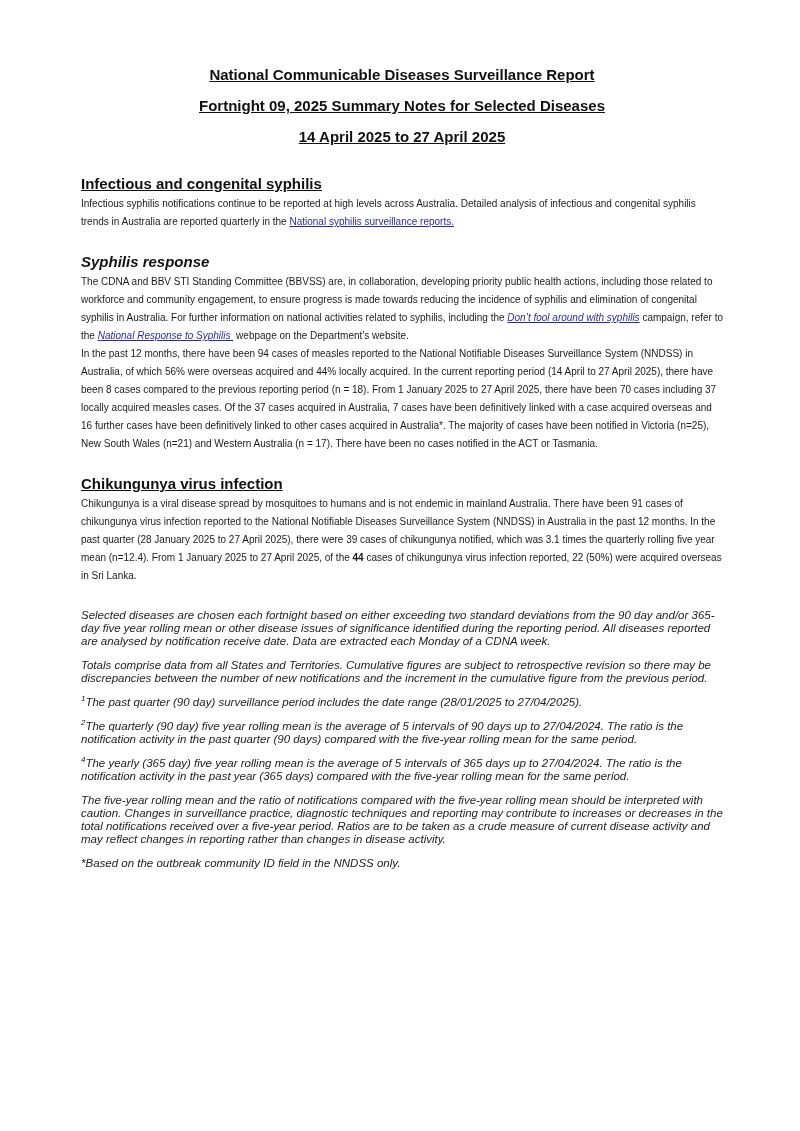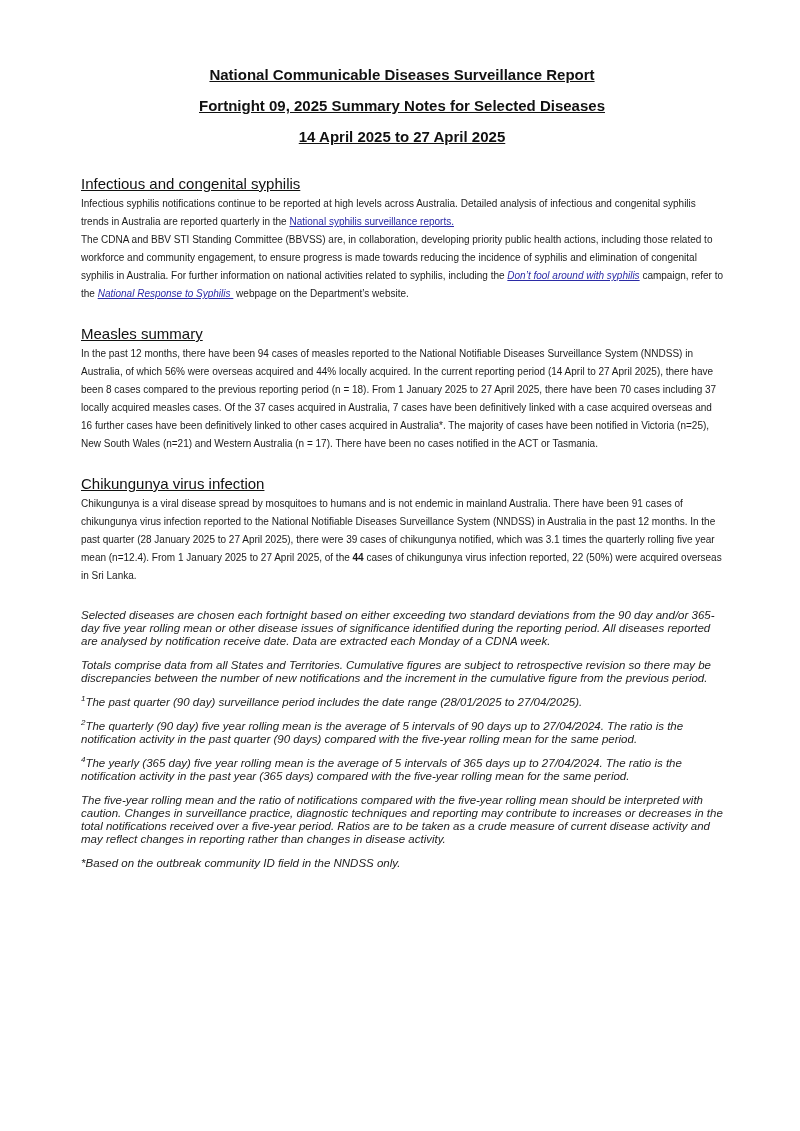--- a/index.html
+++ b/index.html
@@ -23,21 +23,21 @@
     font-size: 15px;
     font-weight: bold;
     text-decoration: underline;
     margin-bottom: 14px;
     color: #111111;
   }
   .title-line:last-child { margin-bottom: 0; }
 
   h2.section-heading {
     font-size: 15px;
-    font-weight: normal;
+    font-weight: bold;
     color: #111111;
     margin: 22px 0 3px 0;
   }
   h2.underlined { text-decoration: underline; }
   h2.italic { font-style: italic; }
   .first-section h2 { margin-top: 0; }
 
   p.body-para {
     font-size: 10px;
     line-height: 18px;
@@ -83,25 +83,25 @@
     <div class="title-line">Fortnight 09, 2025 Summary Notes for Selected Diseases</div>
     <div class="title-line">14 April 2025 to 27 April 2025</div>
   </header>
 
   <section class="first-section">
     <h2 class="section-heading underlined">Infectious and congenital syphilis</h2>
     <p class="body-para"><span>Infectious syphilis notifications continue to be reported at high levels across Australia. Detailed analysis of infectious and congenital syphilis trends in Australia are reported quarterly in the </span><a class="doc-link">National syphilis surveillance reports.</a></p>
   </section>
 
   <section>
+    <h2 class="section-heading italic">Syphilis response</h2>
     <p class="body-para"><span>The CDNA and BBV STI Standing Committee (BBVSS) are, in collaboration, developing priority public health actions, including those related to workforce and community engagement, to ensure progress is made towards reducing the incidence of syphilis and elimination of congenital syphilis in Australia. For further information on national activities related to syphilis, including the </span><a class="doc-link italic">Don’t fool around with syphilis</a><span> campaign, refer to the </span><a class="doc-link italic">National Response to Syphilis&nbsp;</a><span> webpage on the Department’s website.</span></p>
   </section>
 
   <section>
-    <h2 class="section-heading underlined">Measles summary</h2>
     <p class="body-para">In the past 12 months, there have been 94 cases of measles reported to the National Notifiable Diseases Surveillance System (NNDSS) in Australia, of which 56% were overseas acquired and 44% locally acquired. In the current reporting period (14 April to 27 April 2025), there have been 8 cases compared to the previous reporting period (n = 18). From 1 January 2025 to 27 April 2025, there have been 70 cases including 37 locally acquired measles cases. Of the 37 cases acquired in Australia, 7 cases have been definitively linked with a case acquired overseas and 16 further cases have been definitively linked to other cases acquired in Australia*.  The majority of cases have been notified in Victoria (n=25), New South Wales (n=21) and Western Australia (n = 17). There have been no cases notified in the ACT or Tasmania.</p>
   </section>
 
   <section>
     <h2 class="section-heading underlined">Chikungunya virus infection</h2>
     <p class="body-para"><span>Chikungunya is a viral disease spread by mosquitoes to humans and is not endemic in mainland Australia. There have been 91 cases of chikungunya virus infection reported to the National Notifiable Diseases Surveillance System (NNDSS) in Australia in the past 12 months. In the past quarter (28 January 2025 to 27 April 2025), there were 39 cases of chikungunya notified, which was 3.1 times the quarterly rolling five year mean (n=12.4). From 1 January 2025 to 27 April 2025, of the </span><b class="bold-num">44</b><span> cases of chikungunya virus infection reported, 22 (50%) were acquired overseas in Sri Lanka.</span></p>
   </section>
 
   <section class="notes">
     <p class="note-para">Selected diseases are chosen each fortnight based on either exceeding two standard deviations from the 90 day and/or 365-day five year rolling mean or other disease issues of significance identified during the reporting period.  All diseases reported are analysed by notification receive date. Data are extracted each Monday of a CDNA week.</p>

